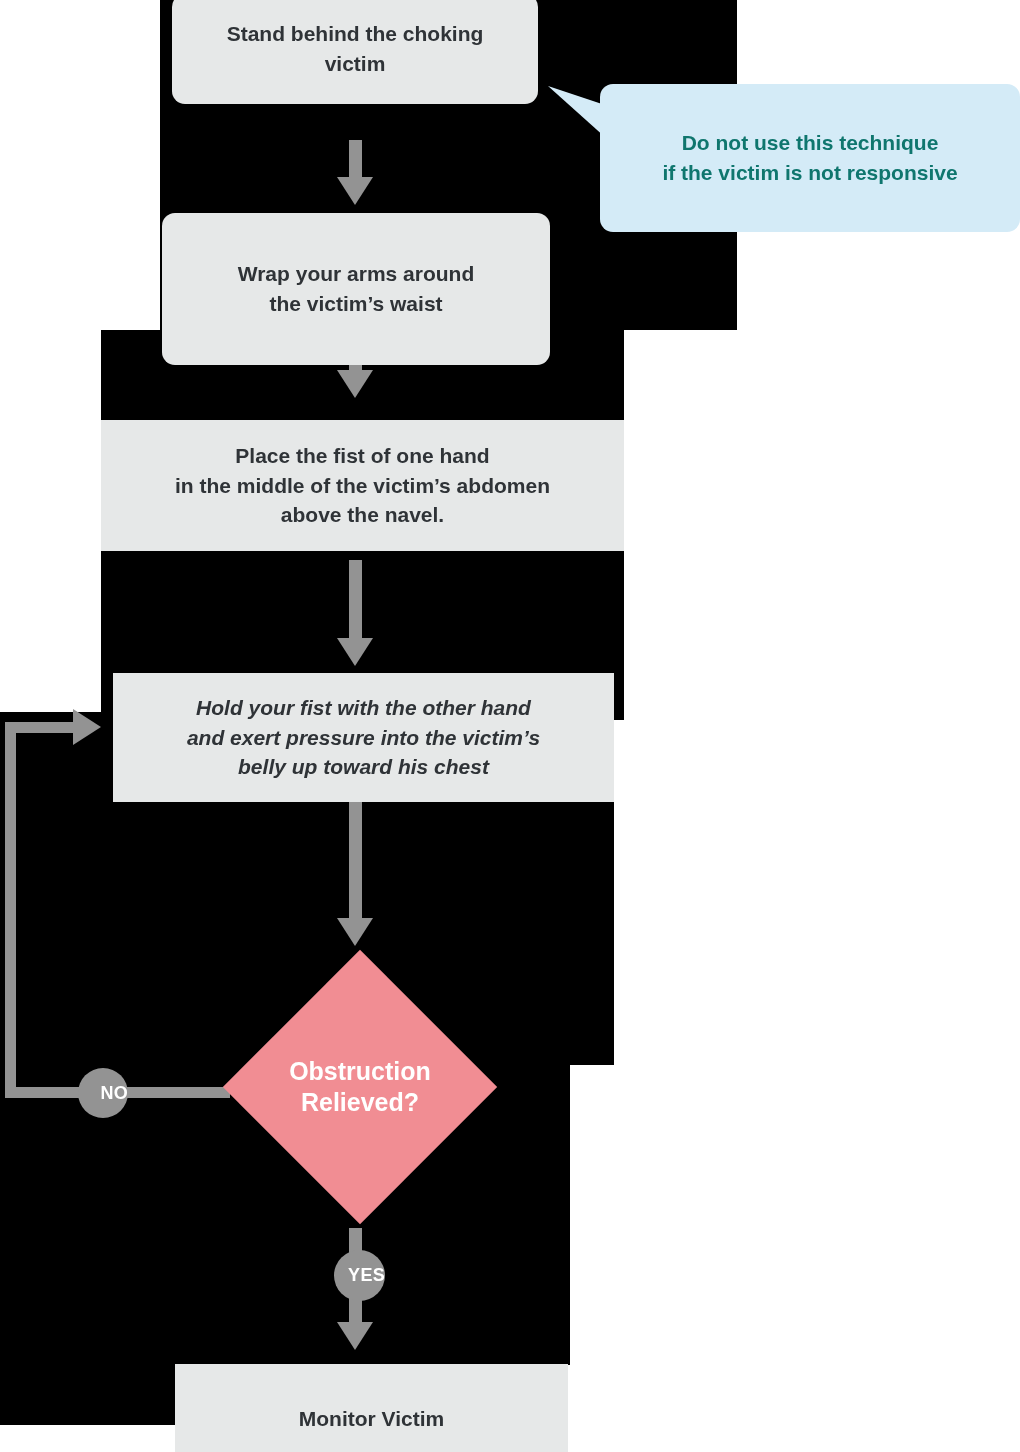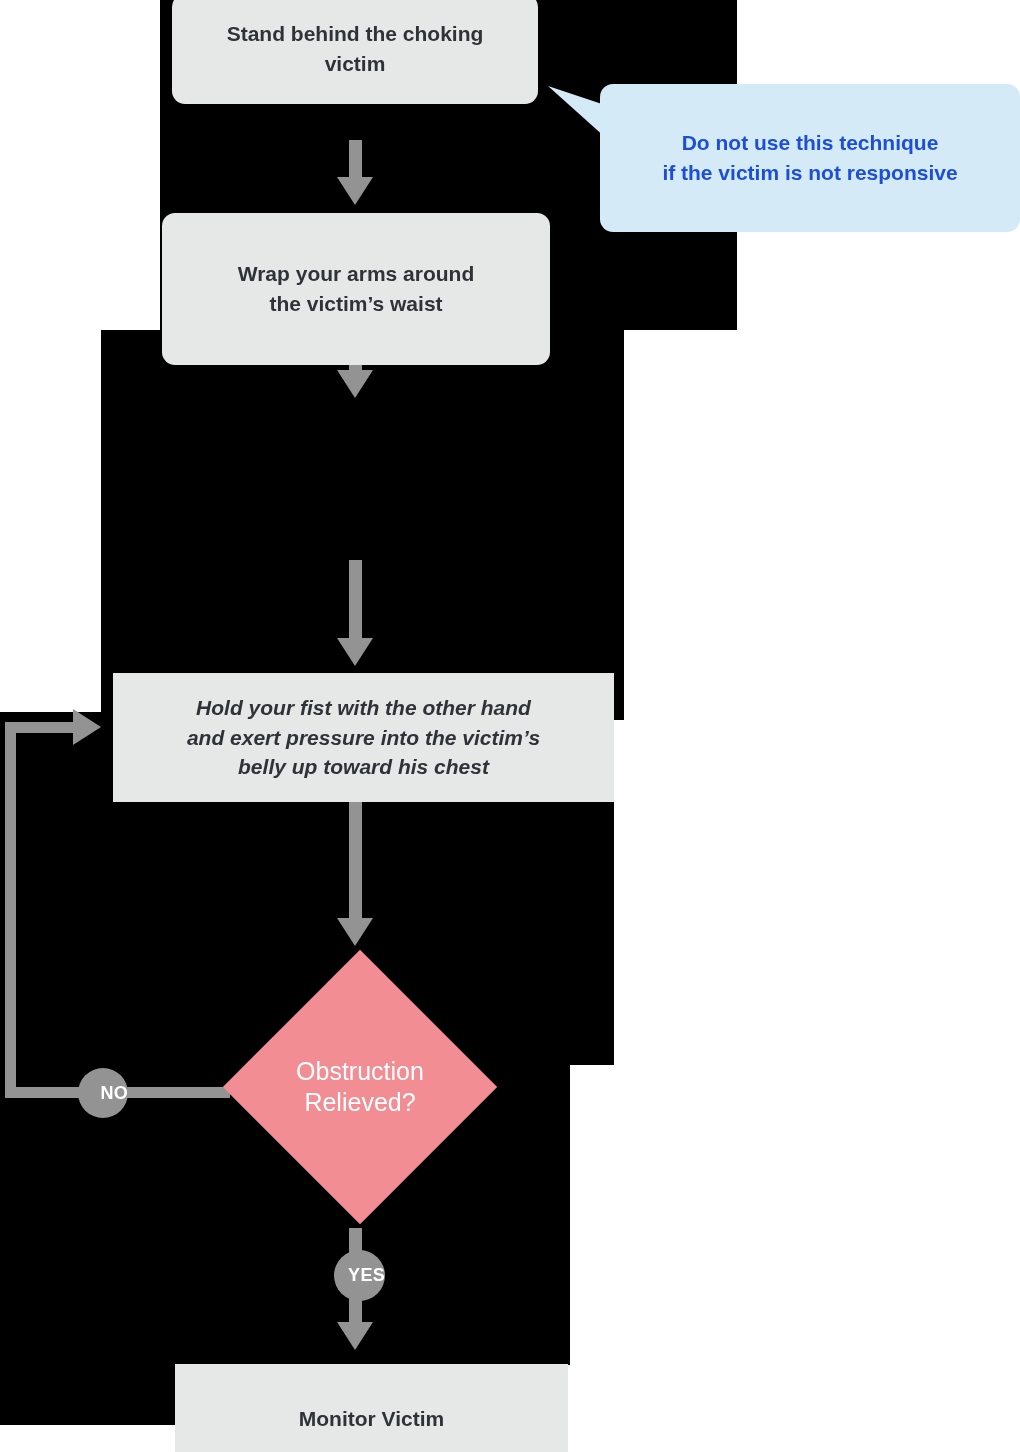--- a/index.html
+++ b/index.html
@@ -23,21 +23,21 @@
     padding:4px 10px;
     white-space:pre-line;
   }
   .node.rounded{border-radius:13px;}
 
   
   .callout{
     position:absolute;
     background:#d4ebf7;
     border-radius:13px;
-    color:#1d4ed8;
+    color:#0f766e;
     font-size:21px;
     font-weight:700;
     line-height:1.42;
     display:flex;align-items:center;justify-content:center;
     text-align:center;
     box-sizing:border-box;
     padding:6px 14px;
     white-space:pre-line;
   }
   .callout-tail{position:absolute;}
@@ -45,21 +45,21 @@
   
   .diamond{
     position:absolute;
     background:#f18d93;
     transform:rotate(45deg);
   }
   .diamond-label{
     position:absolute;
     color:#ffffff;
     font-size:25px;
-    font-weight:400;
+    font-weight:700;
     line-height:1.25;
     text-align:center;
     white-space:pre-line;
     display:flex;align-items:center;justify-content:center;
   }
 
   
   .conn{position:absolute;background:#939393;}
   .arrow-down{
     position:absolute;
@@ -137,20 +137,25 @@
   <div class="callout" style="left:600px;top:84px;width:420px;height:148px;">
     <span>Do not use this technique
 if the victim is not responsive</span>
   </div>
 
   <div class="node rounded" style="left:162px;top:213px;width:388px;height:152px;">
     <span>Wrap your arms around
 the victim’s waist</span>
   </div>
 
+  <div class="node" style="left:101px;top:420px;width:523px;height:131px;">
+    <span>Place the fist of one hand
+in the middle of the victim’s abdomen
+above the navel.</span>
+  </div>
 
   <div class="node" style="left:113px;top:673px;width:501px;height:129px;font-style:italic;">
     <span>Hold your fist with the other hand
 and exert pressure into the victim’s
 belly up toward his chest</span>
   </div>
 
   <div class="diamond" style="left:263px;top:990px;width:194px;height:194px;"></div>
   <div class="diamond-label" style="left:235px;top:1047px;width:250px;height:80px;">Obstruction
 Relieved?</div>

